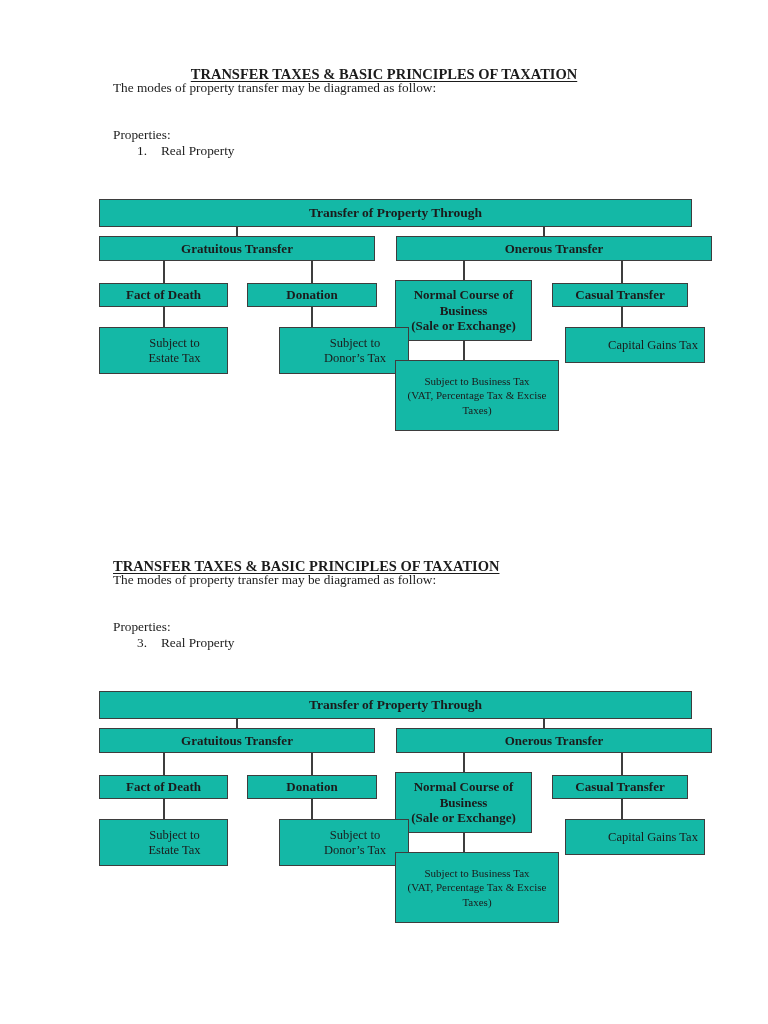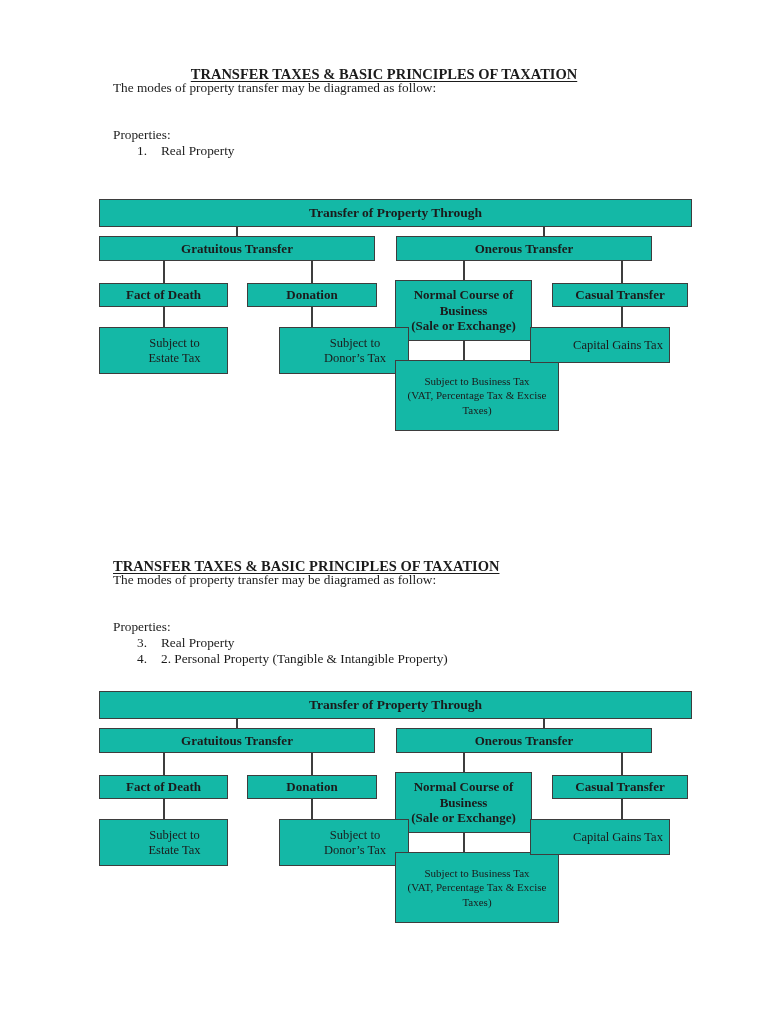--- a/index.html
+++ b/index.html
@@ -30,29 +30,29 @@
     position:absolute;box-sizing:border-box;background:#14b8a6;
     border:1.5px solid #3d3d3d;
     display:flex;flex-direction:column;align-items:center;justify-content:center;
     text-align:center;font-weight:bold;font-size:13px;line-height:1.2;
   }
   .dbox.reg{font-weight:normal;font-size:12.5px;padding-left:36px;}
   .dbox.small{font-weight:normal;font-size:11px;line-height:1.3;}
 
   .b-root{left:0;top:0;width:593px;height:28px;font-size:13.5px;}
   .b-grat{left:0;top:37px;width:276px;height:25px;}
-  .b-oner{left:297px;top:37px;width:256px;height:25px;}
+  .b-oner{left:297px;top:37px;width:316px;height:25px;}
   .b-fact{left:0;top:84px;width:129px;height:24px;}
   .b-dona{left:148px;top:84px;width:130px;height:24px;}
   .b-norm{left:296px;top:81px;width:137px;height:61px;padding:0 2px;}
   .b-casu{left:453px;top:84px;width:136px;height:24px;}
   .b-esta{left:0;top:128px;width:129px;height:47px;padding:0 14px;}
   .b-dono{left:148px;top:128px;width:130px;height:47px;padding:0 14px;margin-left:32px;}
   .b-busi{left:296px;top:161px;width:164px;height:71px;padding:0 6px;}
-  .b-capi{left:431px;top:128px;width:140px;height:36px;}
+  .b-capi{left:466px;top:128px;width:140px;height:36px;}
 
   .vline{position:absolute;width:1.5px;background:#3d3d3d;}
   .v1{left:137px;top:28px;height:9px;}
   .v2{left:444px;top:28px;height:9px;}
   .v3{left:64px;top:62px;height:22px;}
   .v4{left:212px;top:62px;height:22px;}
   .v5{left:364px;top:62px;height:19px;}
   .v6{left:522px;top:62px;height:22px;}
   .v7{left:64px;top:108px;height:20px;}
   .v8{left:212px;top:108px;height:20px;}
@@ -106,23 +106,20 @@
 
 <div class="section sec2">
   <div class="title title-left">
     <span>TRANSFER TAXES &amp; BASIC PRINCIPLES OF TAXATION</span>
   </div>
   <div class="intro">The modes of property transfer may be diagramed as follow:</div>
   <div class="props-label">Properties:</div>
   <div class="list-item li-1">
     <span class="list-num">3.</span><span>Real Property</span>
   </div>
-  <div class="list-item li-2">
-    <span class="list-num">4.</span><span>2. Personal Property (Tangible &amp; Intangible Property)</span>
-  </div>
 
   <div class="diagram">
     <div class="dbox b-root">Transfer of Property Through</div>
     <div class="dbox b-grat">Gratuitous Transfer</div>
     <div class="dbox b-oner">Onerous Transfer</div>
     <div class="dbox b-fact">Fact of Death</div>
     <div class="dbox b-dona">Donation</div>
     <div class="dbox b-norm">
       <span>Normal Course of Business</span>
       <span>(Sale or Exchange)</span>

